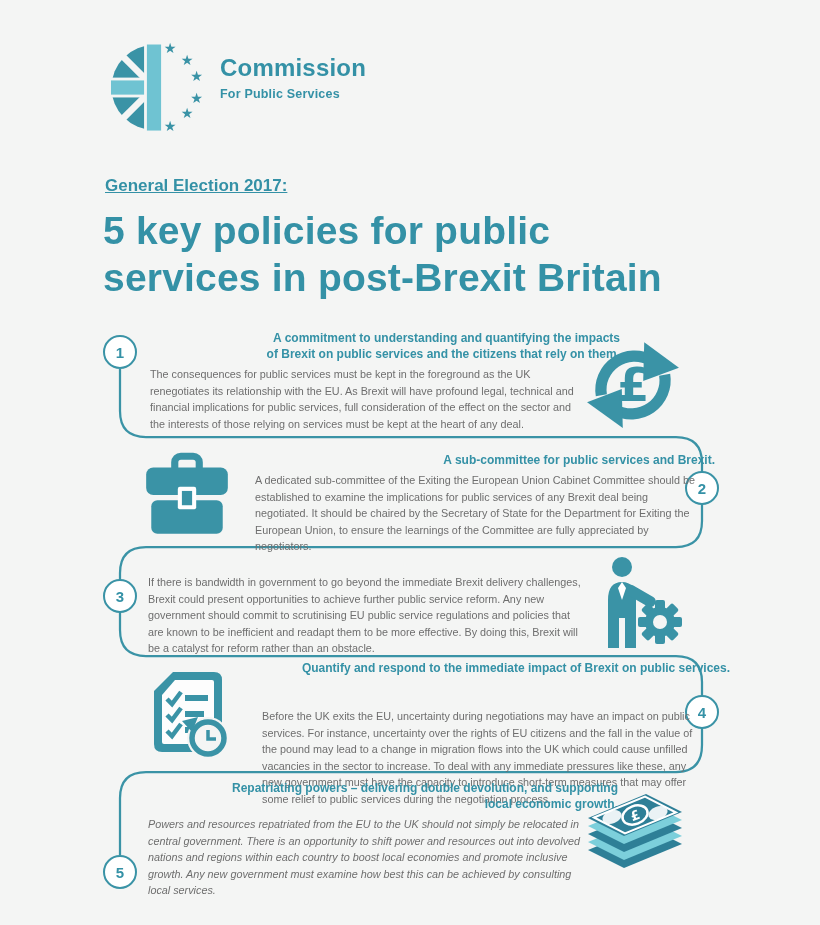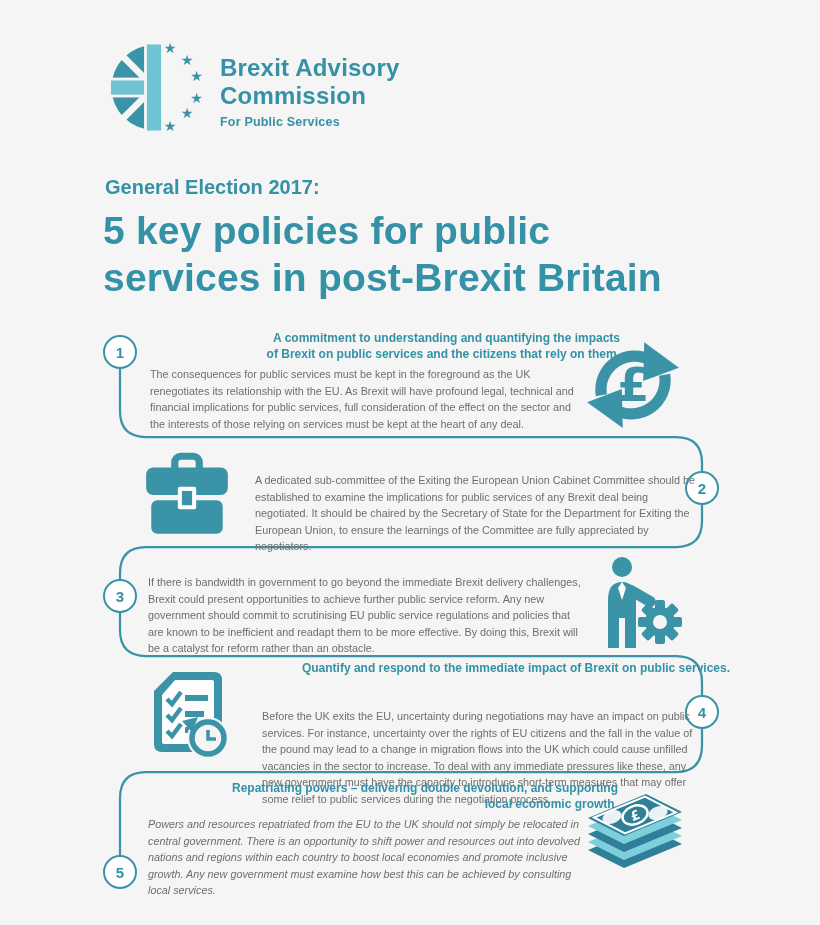--- a/index.html
+++ b/index.html
@@ -19,21 +19,21 @@
   }
   .page{position:relative;width:820px;height:925px;}
 
   
   .logo-mark{position:absolute;left:102px;top:36px;width:104px;height:104px;}
   .logo-text{position:absolute;left:220px;top:54px;}
   .logo-name{font-size:24px;font-weight:700;color:var(--teal);line-height:28px;letter-spacing:.2px;}
   .logo-tagline{font-size:12.5px;font-weight:700;color:var(--teal);margin-top:5px;letter-spacing:.2px;}
 
   
-  .kicker{position:absolute;left:105px;top:176px;font-size:20px;font-weight:700;color:var(--teal);}
+  .kicker{position:absolute;left:105px;top:176px;font-size:17px;font-weight:700;color:var(--teal);text-decoration:underline;}
   .page-title{position:absolute;left:103px;top:207px;width:640px;font-size:39px;font-weight:700;
               color:var(--teal);line-height:47px;white-space:pre-line;letter-spacing:.2px;}
 
   
   .snake{position:absolute;left:0;top:0;width:820px;height:925px;pointer-events:none;}
   .step-circle{position:absolute;width:34px;height:34px;border-radius:50%;background:#ffffff;
                border:2px solid var(--teal-line);display:flex;align-items:center;justify-content:center;
                font-size:15px;font-weight:700;color:var(--teal);}
   .c1{left:103px;top:335px;} .c2{left:685px;top:471px;} .c3{left:103px;top:579px;}
   .c4{left:685px;top:695px;} .c5{left:103px;top:855px;}
@@ -74,21 +74,20 @@
     <g fill="var(--teal-line)" font-family="'DejaVu Sans',sans-serif" font-size="15" text-anchor="middle">
       <text x="72" y="16">★</text>
       <text x="90" y="28">★</text>
       <text x="100" y="45">★</text>
       <text x="100" y="68">★</text>
       <text x="90" y="84">★</text>
       <text x="72" y="98">★</text>
     </g>
   </svg>
   <div class="logo-text">
-    <div class="logo-name">Brexit Advisory</div>
     <div class="logo-name">Commission</div>
     <div class="logo-tagline">For Public Services</div>
   </div>
 
   <div class="kicker">General Election 2017:</div>
   <div class="page-title">5 key policies for public
 services in post-Brexit Britain</div>
 
   <svg class="snake" viewBox="0 0 820 925">
     <path d="M120 369 V411 Q120 437 146 437 H676 Q702 437 702 463 V521 Q702 547 676 547 H146 Q120 547 120 573 V630 Q120 656 146 656 H676 Q702 656 702 682 V745 Q702 772 676 772 H146 Q120 772 120 798 V855" fill="none" stroke="var(--teal-line)" stroke-width="2.25"></path>
@@ -111,20 +110,21 @@
     <text x="48" y="64" font-size="46" font-weight="700" text-anchor="middle" class="fill-teal" font-family="'DejaVu Sans',sans-serif">£</text>
   </svg>
 
   <svg class="item-icon i2" viewBox="0 0 96 82">
     <rect x="36" y="4" width="24" height="20" rx="6" fill="none" class="stroke-teal" stroke-width="7"></rect>
     <rect x="8" y="15" width="80" height="27" rx="7" class="fill-teal"></rect>
     <rect x="13" y="47" width="70" height="33" rx="6" class="fill-teal"></rect>
     <rect x="39" y="34" width="18" height="22" rx="2" fill="#ffffff"></rect>
     <rect x="43" y="38" width="10" height="14" class="fill-teal"></rect>
   </svg>
+  <div class="item-heading h2">A sub-committee for public services and Brexit.</div>
   <div class="item-body b2">A dedicated sub-committee of the Exiting the European Union Cabinet Committee should be established to examine the implications for public services of any Brexit deal being negotiated. It should be chaired by the Secretary of State for the Department for Exiting the European Union, to ensure the learnings of the Committee are fully appreciated by negotiators.</div>
 
   <div class="item-body b3">If there is bandwidth in government to go beyond the immediate Brexit delivery challenges, Brexit could present opportunities to achieve further public service reform. Any new government should commit to scrutinising EU public service regulations and policies that are known to be inefficient and readapt them to be more effective. By doing this, Brexit will be a catalyst for reform rather than an obstacle.</div>
   <svg class="item-icon i3" viewBox="0 0 100 94">
     <circle cx="30" cy="11" r="10" class="fill-teal"></circle>
     <path d="M16 92 L16 44 Q16 26 30 26 Q44 26 44 44 L44 92 L33 92 L33 62 L27 62 L27 92 Z" class="fill-teal"></path>
     <rect x="37" y="27" width="33" height="11" rx="5" class="fill-teal" transform="rotate(30 37 27)"></rect>
     <polygon points="30,26 34,32 30,44 26,32" fill="#ffffff"></polygon>
     <g class="fill-teal" transform="translate(68,66)">
       <rect x="-5" y="-22" width="10" height="12" rx="2"></rect>

